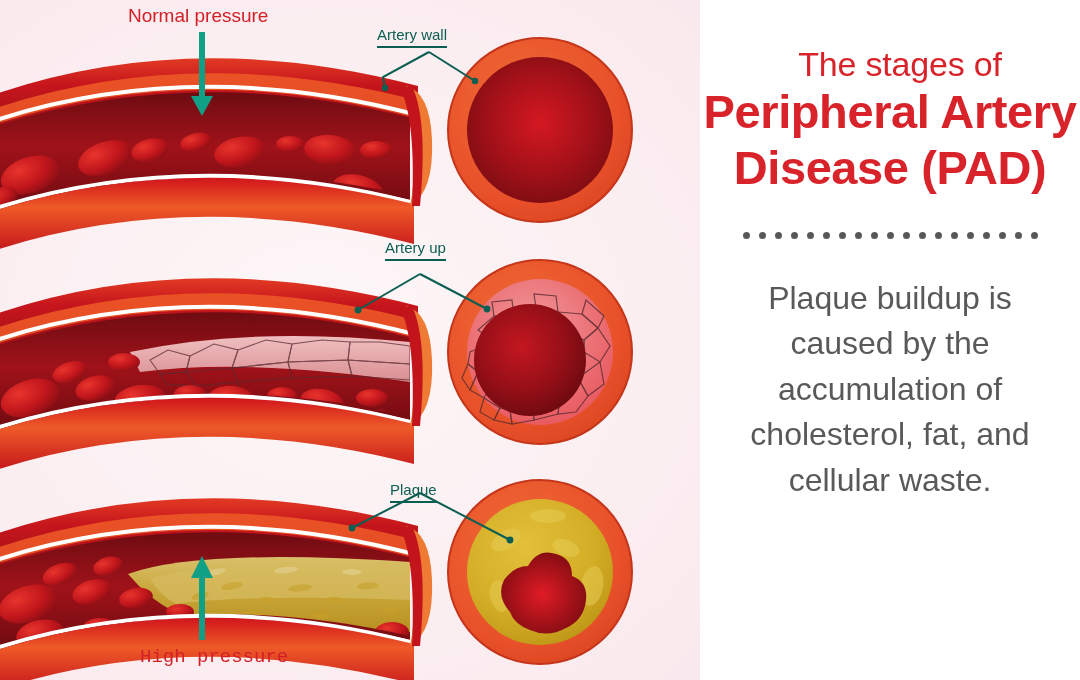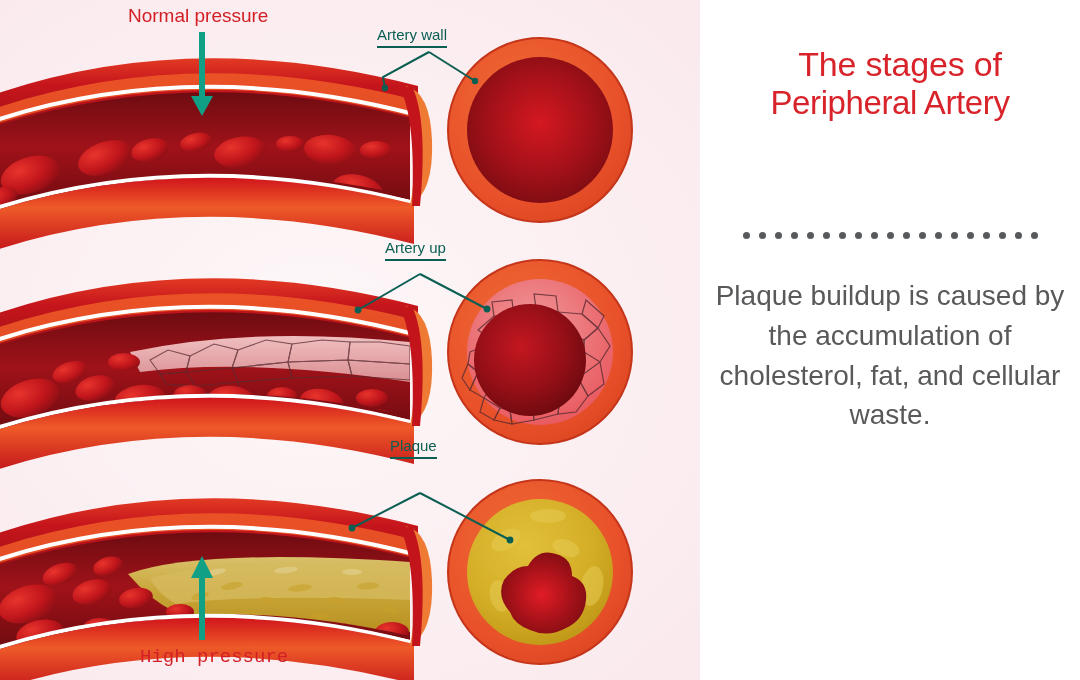--- a/index.html
+++ b/index.html
@@ -63,42 +63,42 @@
   }
   #headline .line1 {
     display: block;
     font-size: 34px;
     font-weight: 400;
     letter-spacing: -0.2px;
     margin-left: 20px;
   }
   #headline .line2, #headline .line3 {
     display: block;
-    font-size: 33px;
-    font-weight: normal;
+    font-size: 47px;
+    font-weight: bold;
     letter-spacing: -0.4px;
   }
   #dot-divider {
     position: absolute;
     top: 232px; left: 0; width: 380px;
     display: flex;
     justify-content: center;
     gap: 9px;
   }
   #dot-divider .dot {
     width: 7px; height: 7px;
     border-radius: 50%;
     background: #58595B;
   }
   #body-copy {
     position: absolute;
     top: 276px; left: 14px; width: 352px;
     text-align: center;
     color: #58595B;
-    font-size: 28px;
+    font-size: 32px;
     font-weight: 400;
     line-height: 1.42;
   }
 </style>
 </head>
 <body>
 
 <div id="stage">
 
   <div id="left-panel">
@@ -392,33 +392,34 @@
     <div class="lbl lbl-teal" style="left:377px; top:27px;">
       <span>Artery wall</span>
       <span class="underline"></span>
     </div>
 
     <div class="lbl lbl-teal" style="left:385px; top:240px;">
       <span>Artery up</span>
       <span class="underline"></span>
     </div>
 
-    <div class="lbl lbl-teal" style="left:390px; top:438px;text-align:center;">
+    <div class="lbl lbl-teal" style="left:390px; top:482px;text-align:center;">
       <span>Plaque</span>
       <span class="underline"></span>
     </div>
 
     <div class="lbl lbl-red" style="left:140px; top:648px;font-family:Liberation Mono, monospace;">High pressure</div>
   </div>
 
   <div id="right-panel">
 
     <div id="headline">
       <span class="line1">The stages of</span>
       <span class="line2">Peripheral Artery</span>
+      <span class="line3">Disease (PAD)</span>
     </div>
 
     <div id="dot-divider">
         <span class="dot" style="background: rgb(88, 89, 91);"></span>
         <span class="dot" style="background: rgb(88, 89, 91);"></span>
         <span class="dot" style="background: rgb(88, 89, 91);"></span>
         <span class="dot" style="background: rgb(88, 89, 91);"></span>
         <span class="dot" style="background: rgb(88, 89, 91);"></span>
         <span class="dot" style="background: rgb(88, 89, 91);"></span>
         <span class="dot" style="background: rgb(88, 89, 91);"></span>

